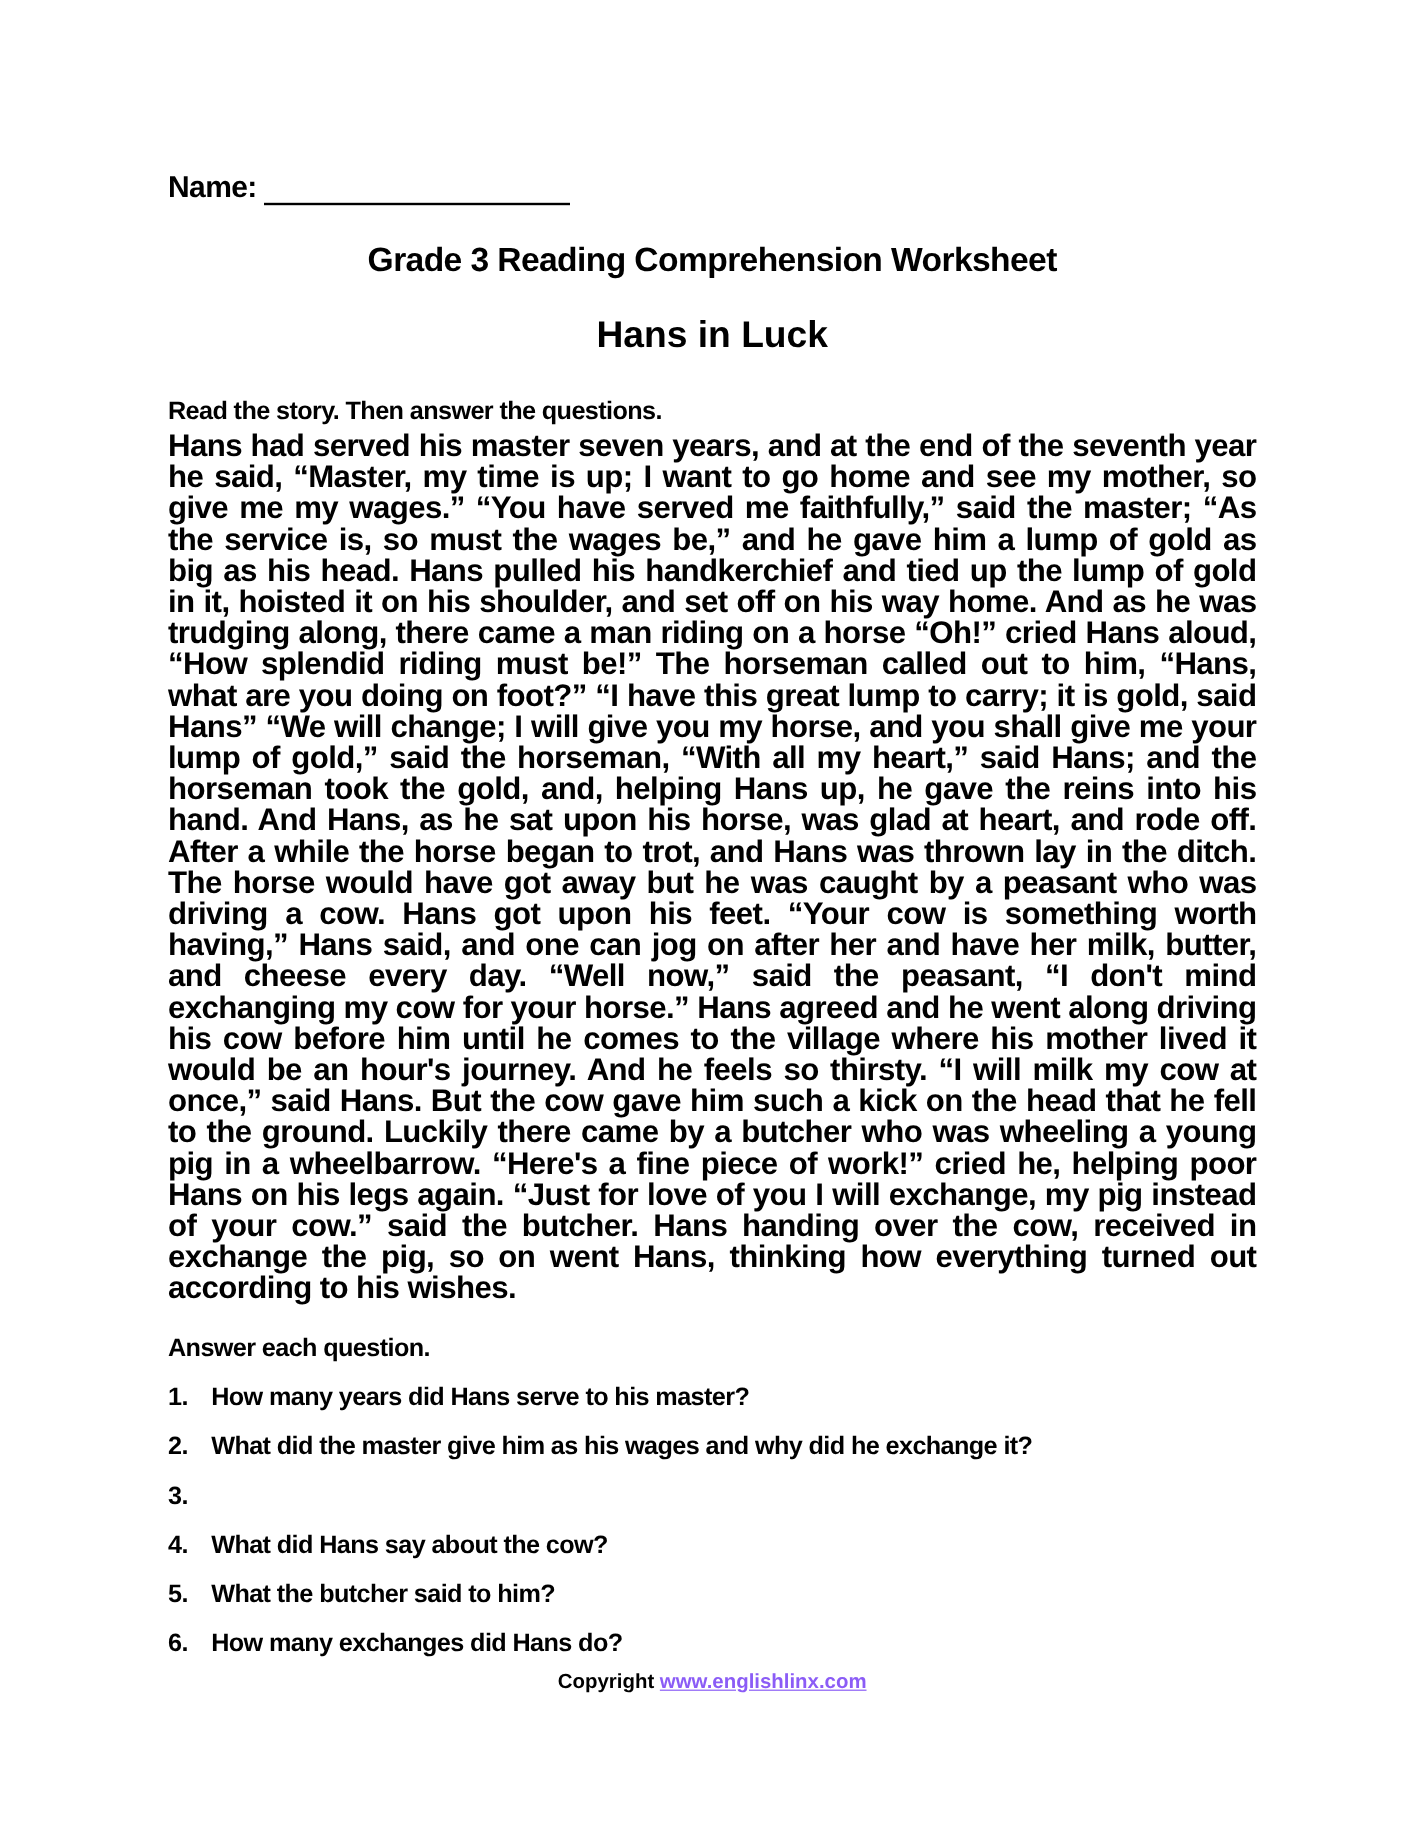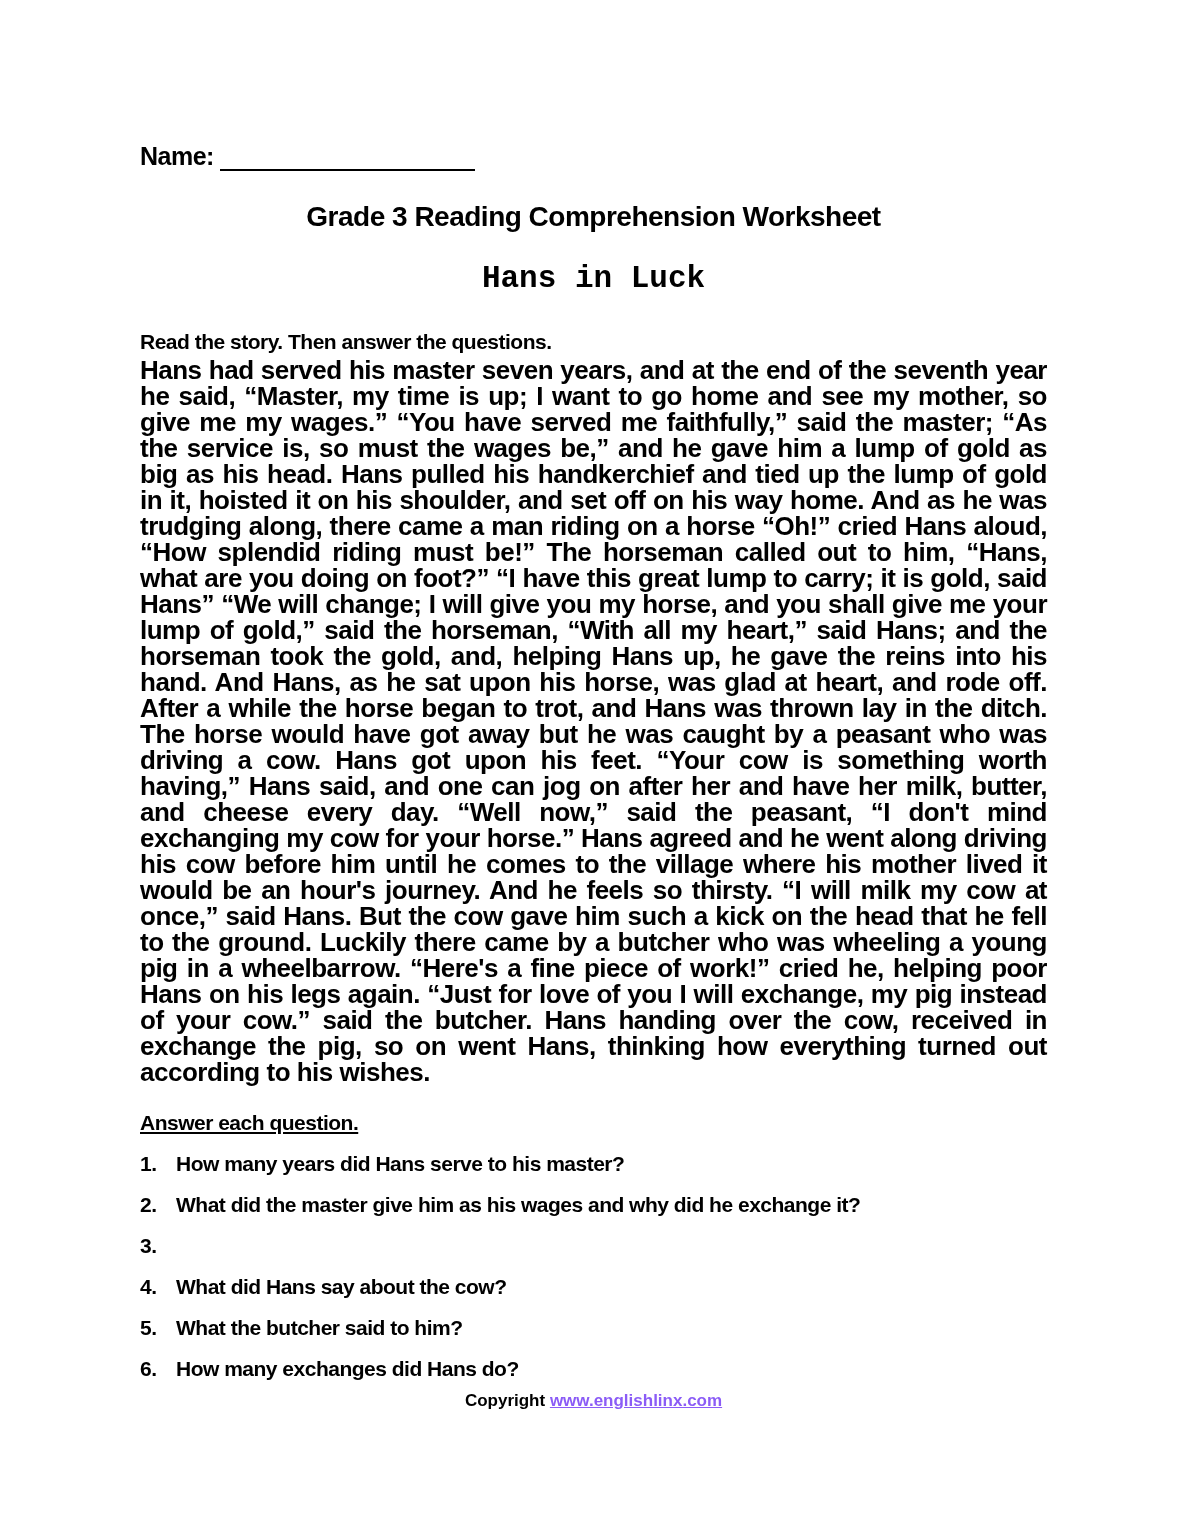--- a/index.html
+++ b/index.html
@@ -35,21 +35,21 @@
   
   .main-title {
     text-align: center;
     font-size: 28px;
     font-weight: bold;
     letter-spacing: -0.5px;
     margin-bottom: 28px;
   }
   .story-title {
     text-align: center;
-    font-family: Liberation Mono, monospace;
+    font-family: Liberation Sans, sans-serif;
     font-size: 31px;
     font-weight: bold;
     margin-bottom: 34px;
   }
   
   .instructions {
     font-size: 21px;
     font-weight: bold;
     letter-spacing: -0.5px;
     margin-bottom: 3px;
@@ -58,21 +58,20 @@
     font-size: 26px;
     font-weight: bold;
     letter-spacing: -0.5px;
     line-height: 26px;
     text-align: justify;
   }
   .answer-heading {
     font-size: 21px;
     font-weight: bold;
     letter-spacing: -0.5px;
-    text-decoration: underline;
     margin-top: 26px;
   }
   
   .question {
     display: flex;
     font-size: 21px;
     font-weight: bold;
     letter-spacing: -0.5px;
     margin-top: 17px;
     line-height: 24px;

